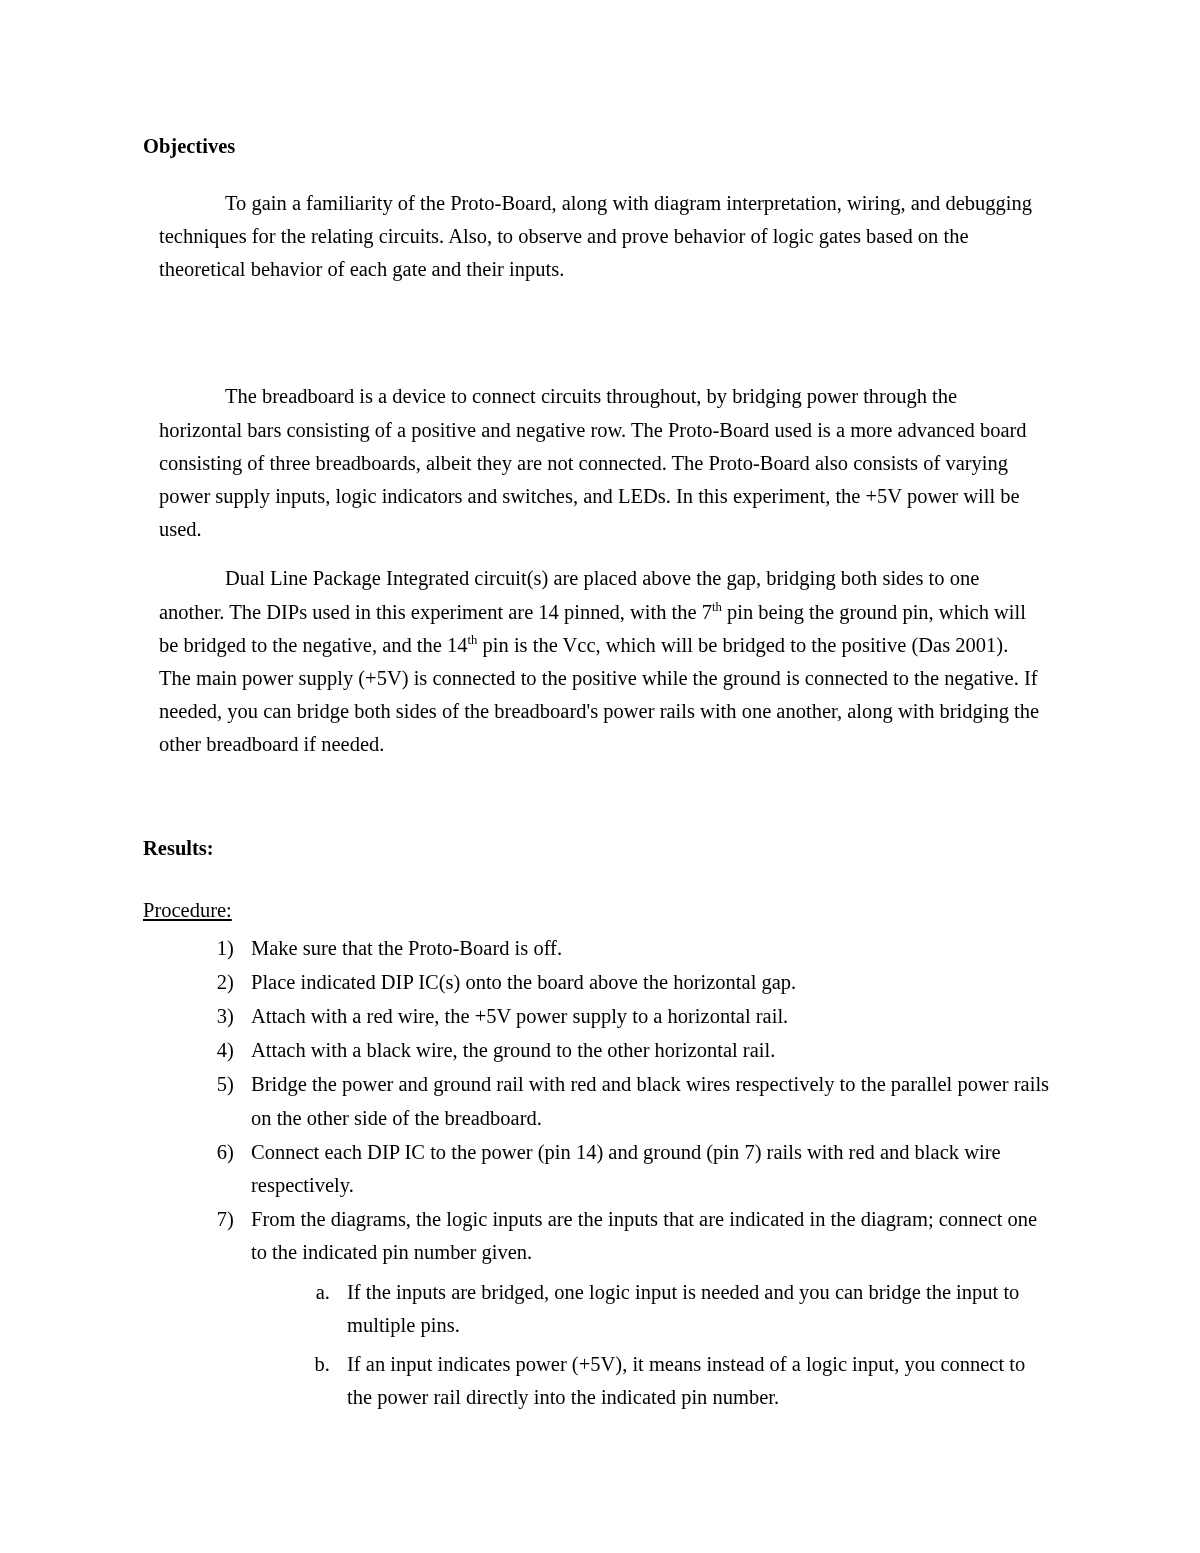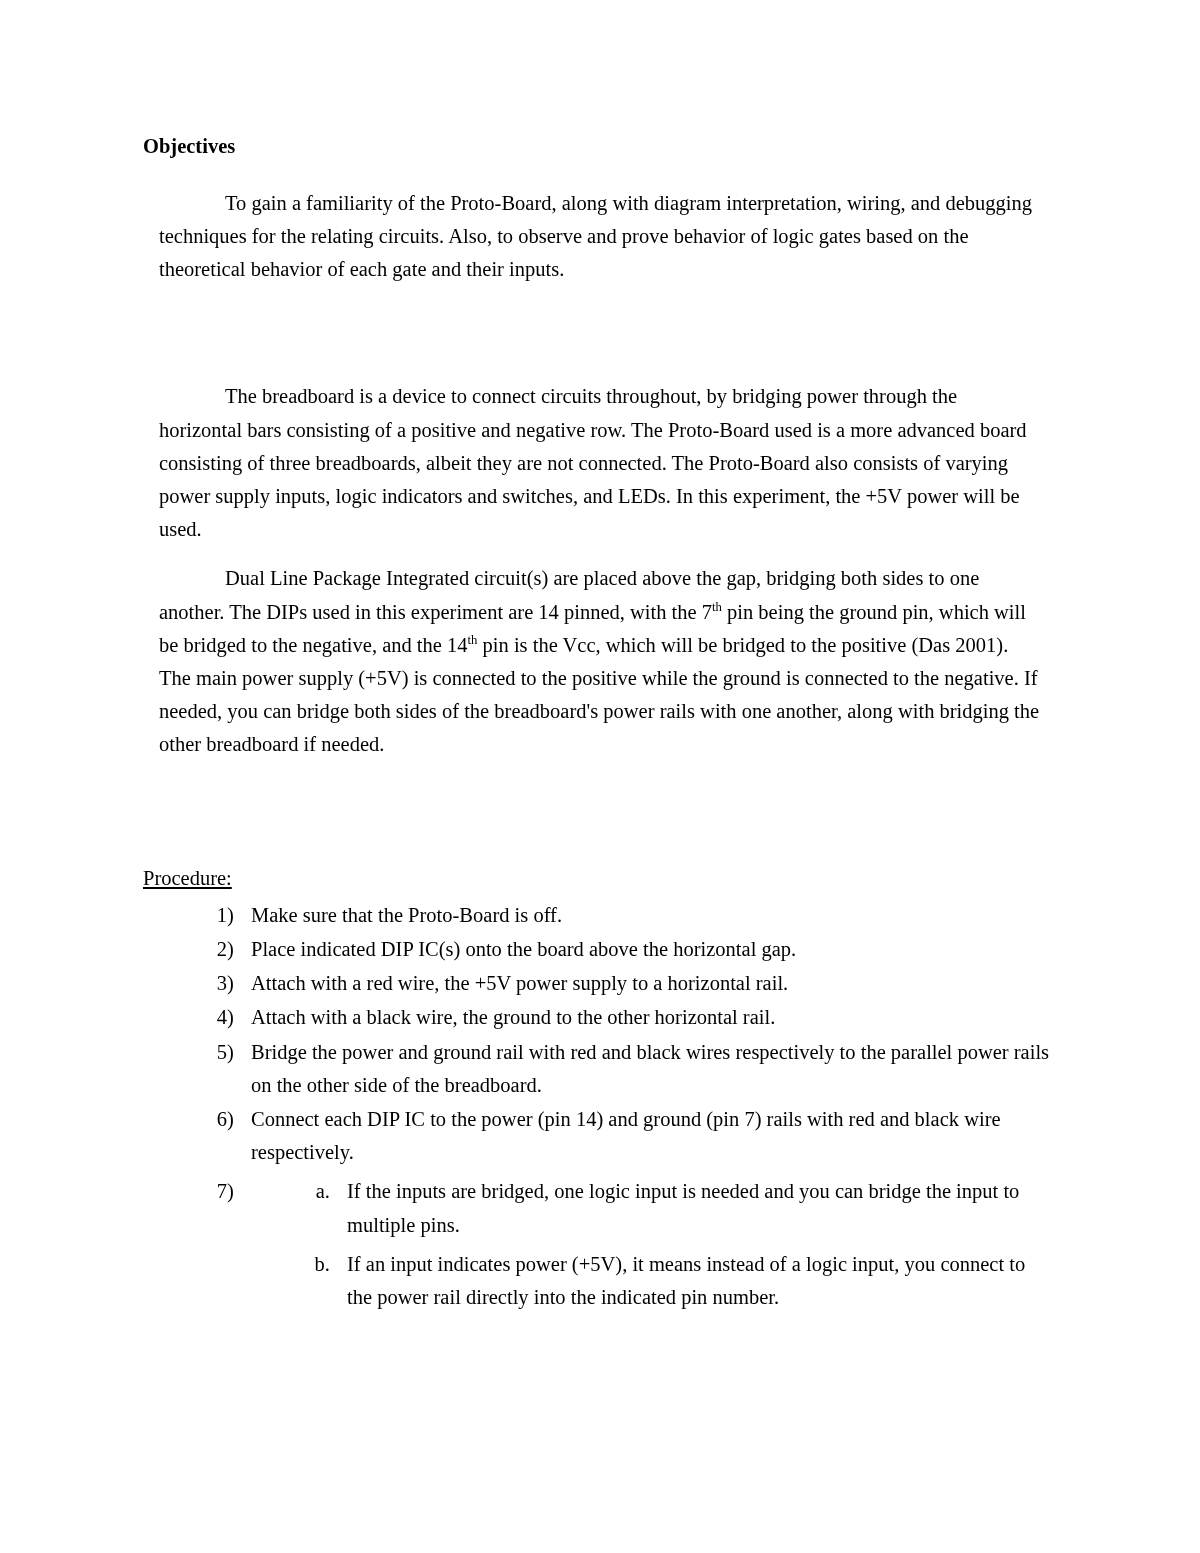--- a/index.html
+++ b/index.html
@@ -85,20 +85,21 @@
     <p class="para">To gain a familiarity of the Proto-Board, along with diagram interpretation, wiring, and debugging techniques for the relating circuits. Also, to observe and prove behavior of logic gates based on the theoretical behavior of each gate and their inputs.</p>
 
     <div class="gap-lg"></div>
 
     <div class="gap-sm"></div>
     <p class="para">The breadboard is a device to connect circuits throughout, by bridging power through the horizontal bars consisting of a positive and negative row. The Proto-Board used is a more advanced board consisting of three breadboards, albeit they are not connected. The Proto-Board also consists of varying power supply inputs, logic indicators and switches, and LEDs. In this experiment, the +5V power will be used.</p>
     <p class="para"><span>Dual Line Package Integrated circuit(s) are placed above the gap, bridging both sides to one another. The DIPs used in this experiment are 14 pinned, with the 7</span><sup>th</sup><span> pin being the ground pin, which will be bridged to the negative, and the 14</span><sup>th</sup><span> pin is the Vcc, which will be bridged to the positive (Das 2001). The main power supply (+5V) is connected to the positive while the ground is connected to the negative. If needed, you can bridge both sides of the breadboard's power rails with one another, along with bridging the other breadboard if needed.</span></p>
 
     <div class="gap-lg"></div>
 
+    <h2 class="heading">Results:</h2>
     <div class="gap-md"></div>
     <p class="flush underline">Procedure:</p>
 
     <ol class="numlist">
       <li>
           <span class="li-text">Make sure that the Proto-Board is off.</span>
         </li>
       <li>
           <span class="li-text">Place indicated DIP IC(s) onto the board above the horizontal gap.</span>
         </li>
@@ -108,20 +109,21 @@
       <li>
           <span class="li-text">Attach with a black wire, the ground to the other horizontal rail.</span>
         </li>
       <li>
           <span class="li-text">Bridge the power and ground rail with red and black wires respectively to the parallel power rails on the other side of the breadboard.</span>
         </li>
       <li>
           <span class="li-text">Connect each DIP IC to the power (pin 14) and ground (pin 7) rails with red and black wire respectively.</span>
         </li>
       <li>
+        <span class="li-text">From the diagrams, the logic inputs are the inputs that are indicated in the diagram; connect one to the indicated pin number given.</span>
         <ol class="alphalist">
           <li>
               <span class="li-text">If the inputs are bridged, one logic input is needed and you can bridge the input to multiple pins.</span>
             </li>
           <li>
               <span class="li-text">If an input indicates power (+5V), it means instead of a logic input, you connect to the power rail directly into the indicated pin number.</span>
             </li>
         </ol>
       </li>
     </ol>

